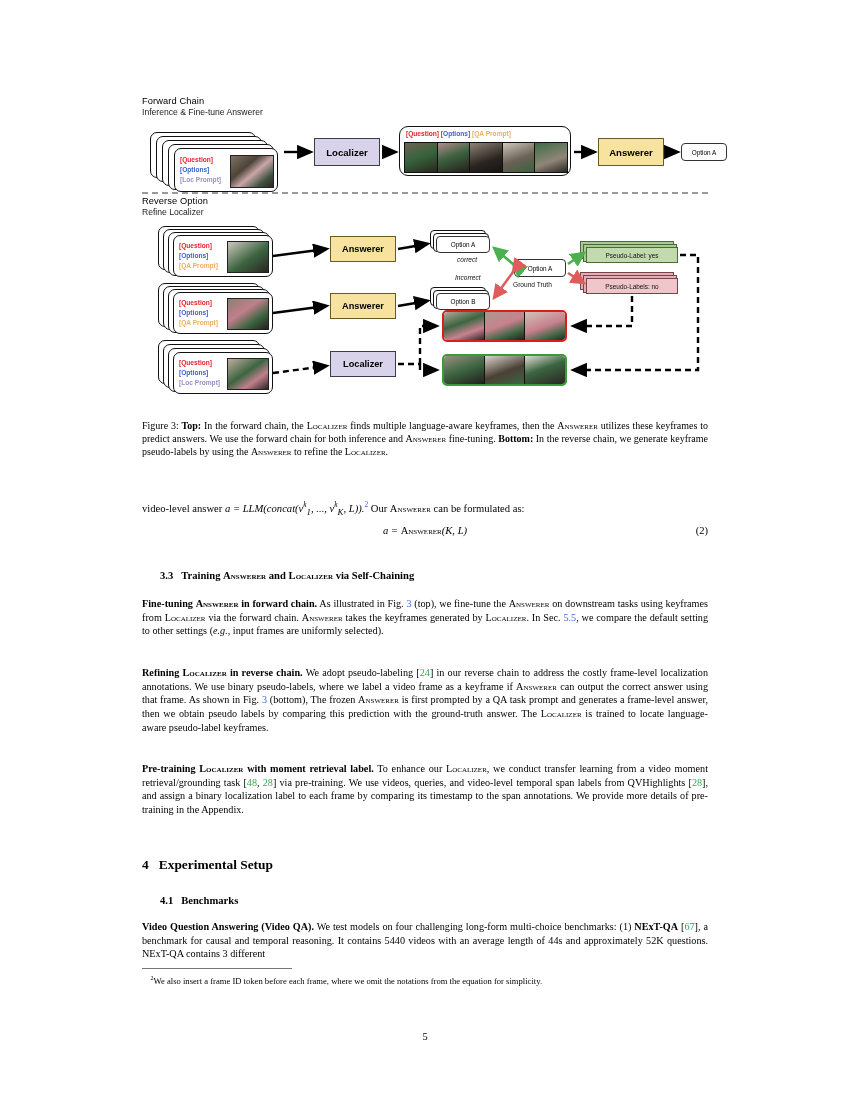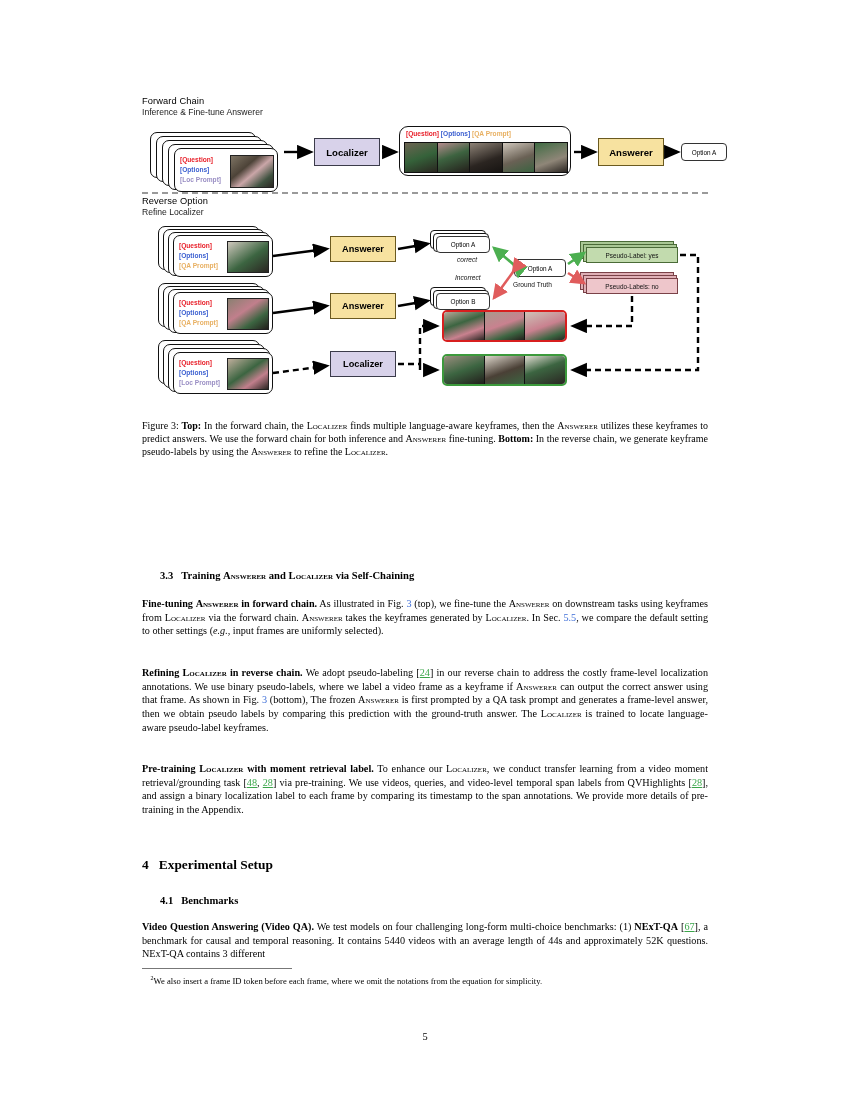--- a/index.html
+++ b/index.html
@@ -97,21 +97,21 @@
     font-size:10px;line-height:1.32;text-align:justify;
   }
   .sc{font-variant:small-caps;}
   .eqblock{position:absolute;left:142px;top:500px;width:566px;font-size:10.6px;line-height:1.45;}
   .eqline{position:relative;text-align:center;margin-top:5px;font-family:"Liberation Serif",serif;}
   .eqnum{position:absolute;right:0;top:0;}
   .ital{font-style:italic;}
   h3.sec{position:absolute;left:156px;width:566px;font-size:10.6px;font-weight:bold;margin:4px;}
   h2.sec{position:absolute;left:142px;width:566px;font-size:13.4px;font-weight:bold;margin:0;}
   p.para{position:absolute;left:142px;width:566px;font-size:10.2px;line-height:1.345;text-align:justify;margin:0;}
-  .cite{color:#3aa64a;text-decoration:underline;}
+  .cite{color:#3aa64a;}
   .citeb{color:#3f6fd8;}
   .fnrule{position:absolute;left:142px;width:150px;border-top:1px solid #777;}
   .footnote{position:absolute;left:142px;width:566px;font-size:8.6px;line-height:1.34;text-align:justify;}
   sup{font-size:.7em;vertical-align:super;}
   .pagenum{position:absolute;left:0;width:850px;text-align:center;font-size:10.4px;}
   .sup-blue{color:#3f6fd8;font-size:.7em;vertical-align:super;}
 </style>
 </head>
 <body>
 
@@ -315,20 +315,27 @@
       <path d="M 538 159 L 556 159 L 556 274 L 432 274" stroke="#000" stroke-width="2.4" stroke-dasharray="6,4" fill="none" marker-end="url(#ah)"></path>
     </svg>
   </div>
 
   <div class="caption">
     <span>Figure 3:</span>
     <b>Top:</b><span> In the forward chain, the </span><span class="sc">Localizer</span><span> finds multiple language-aware keyframes, then the </span><span class="sc">Answerer</span><span> utilizes these keyframes to predict answers. We use the forward chain for both inference and </span><span class="sc">Answerer</span><span> fine-tuning. </span><b>Bottom:</b><span> In the reverse chain, we generate keyframe pseudo-labels by using the </span><span class="sc">Answerer</span><span> to refine the </span><span class="sc">Localizer</span><span>.</span>
   </div>
 
   <div class="eqblock">
+    <div>
+      <span>video-level answer </span><span class="ital">a&nbsp;=&nbsp;LLM(concat(v<sup>k</sup><sub>1</sub>, ..., v<sup>k</sup><sub>K</sub>, L)).</span><span class="sup-blue">2</span><span> Our </span><span class="sc">Answerer</span><span> can be formulated as:</span>
+    </div>
+    <div class="eqline">
+      <span class="ital">a = </span><span class="sc">Answerer</span><span class="ital">(K, L)</span>
+      <span class="eqnum">(2)</span>
+    </div>
   </div>
 
   <h3 class="sec" style="top:566px;">
     <span>3.3</span>&nbsp;&nbsp;&nbsp;<span>Training </span><span class="sc">Answerer</span><span> and </span><span class="sc">Localizer</span><span> via Self-Chaining</span>
   </h3>
 
   <p class="para" style="top:597px;">
     <b>Fine-tuning </b><b class="sc">Answerer</b><b> in forward chain.</b><span> As illustrated in Fig. </span><span class="citeb">3</span><span> (top), we fine-tune the </span><span class="sc">Answerer</span><span> on downstream tasks using keyframes from </span><span class="sc">Localizer</span><span> via the forward chain. </span><span class="sc">Answerer</span><span> takes the keyframes generated by </span><span class="sc">Localizer</span><span>. In Sec. </span><span class="citeb">5.5</span><span>, we compare the default setting to other settings (</span><span class="ital">e.g.</span><span>, input frames are uniformly selected).</span>
   </p>
 

